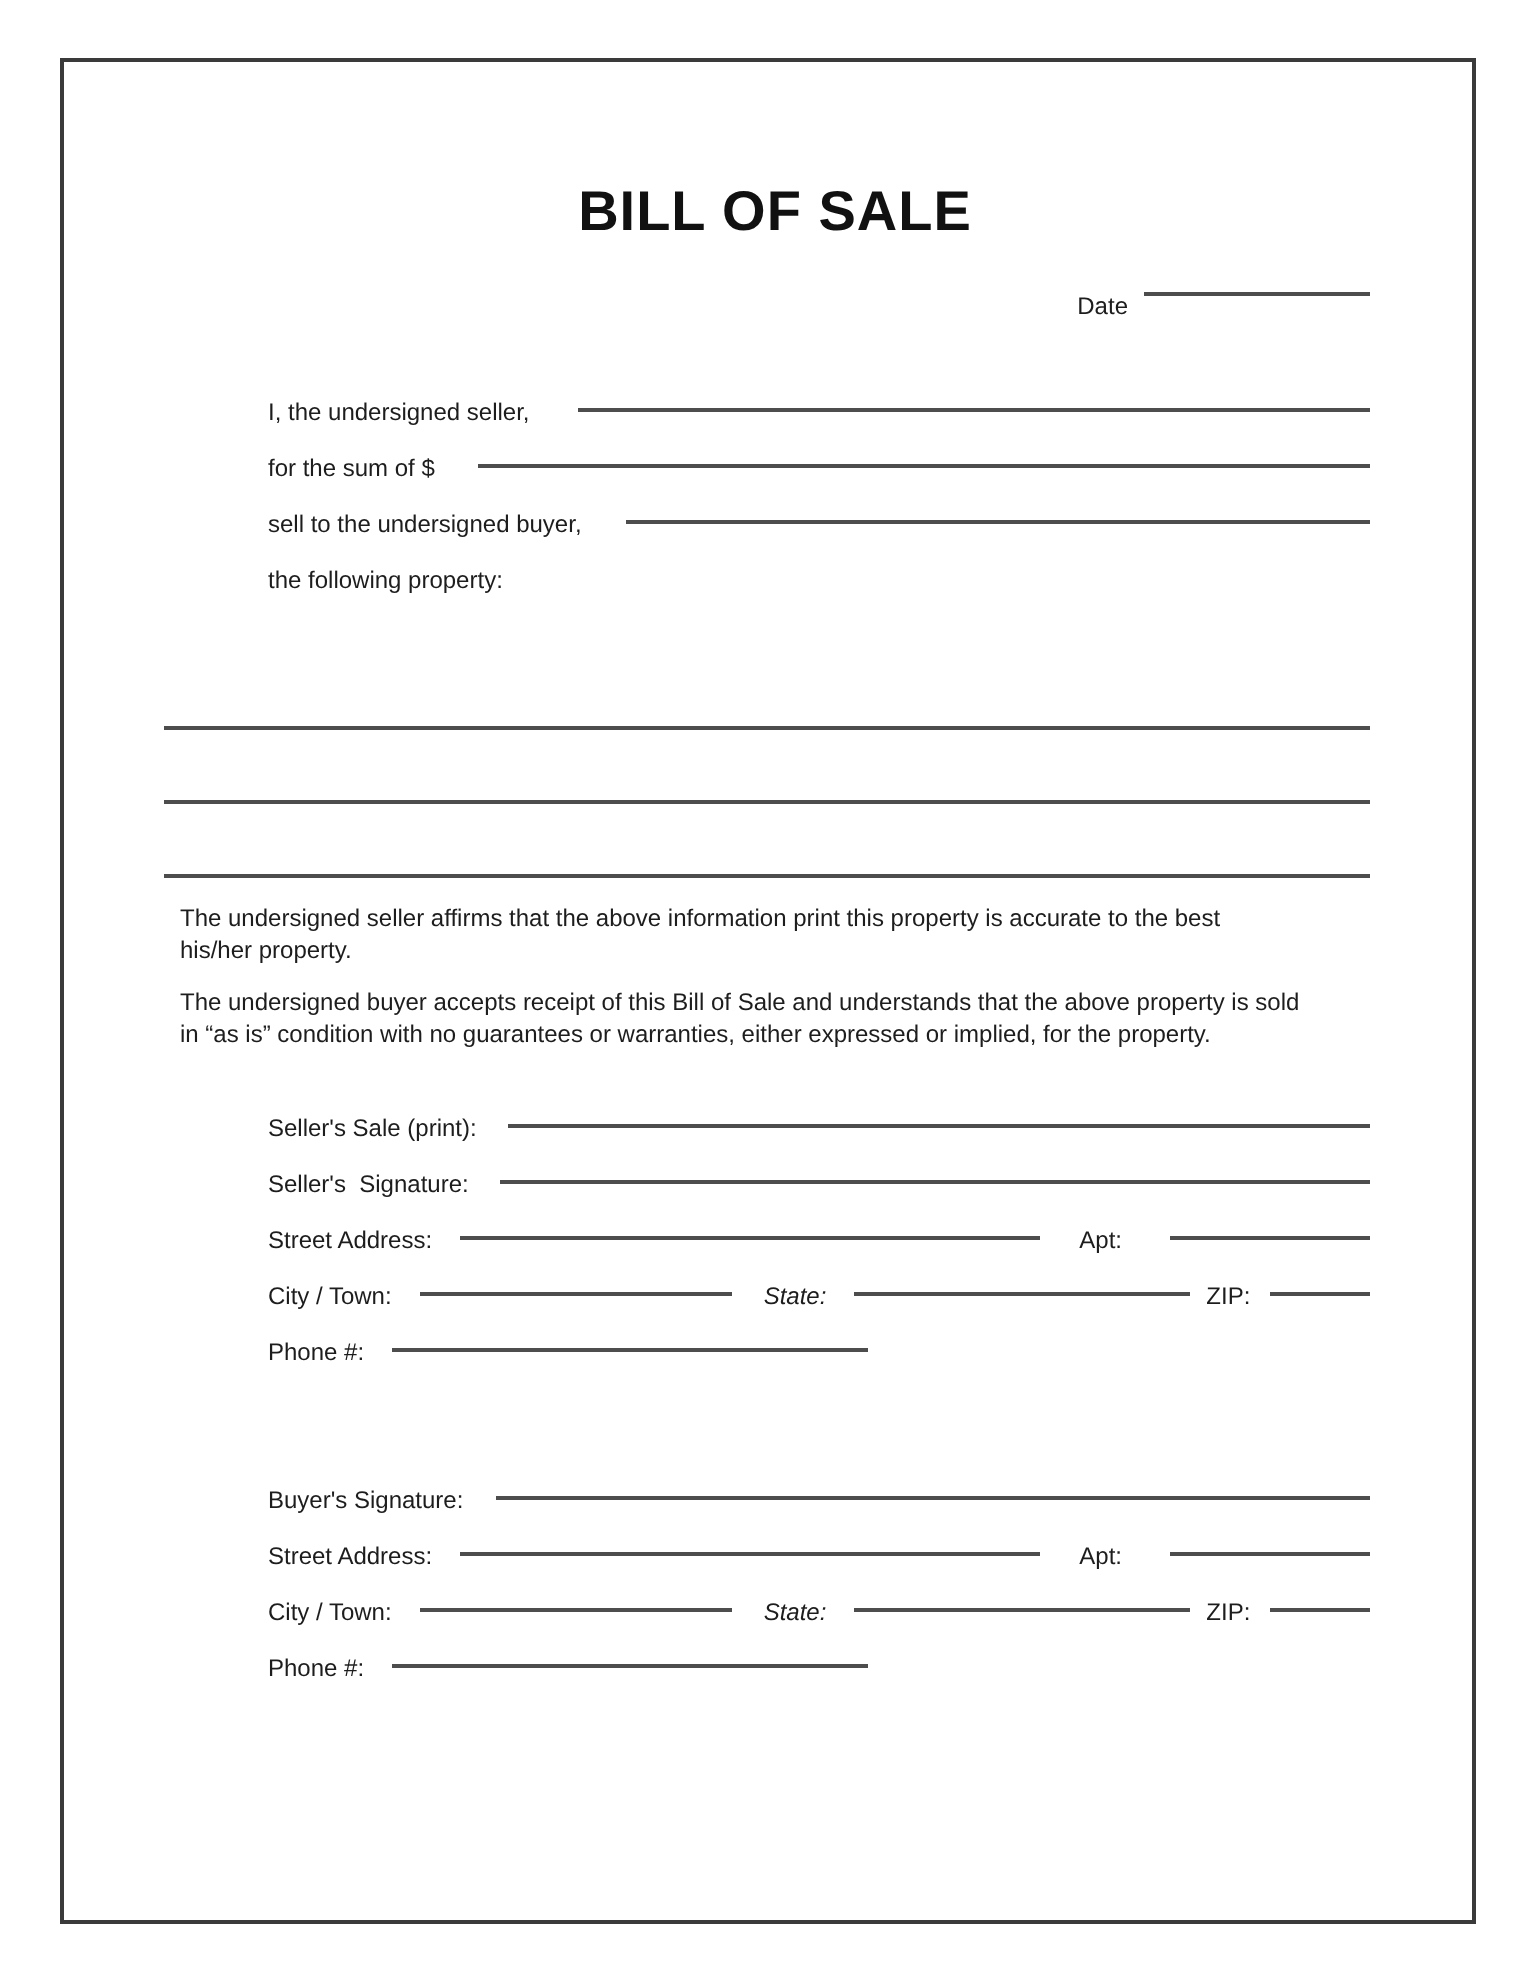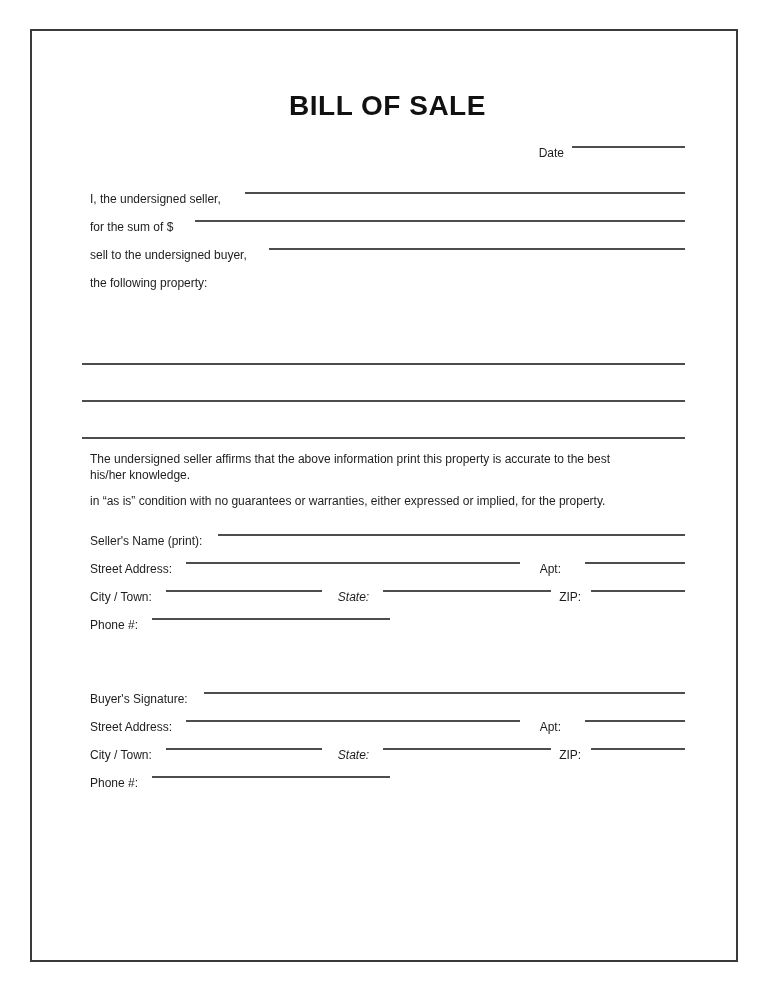--- a/index.html
+++ b/index.html
@@ -34,22 +34,23 @@
   }
   .date-row {
     display: flex;
     justify-content: flex-end;
     height: 20px;
     margin-top: 24px;
   }
   .intro { margin-top: 26px; }
   .frow {
     display: flex;
-    align-items: flex-start;
+    align-items: center;
     height: 28px;
+    margin-left: 44px;
   }
   .lbl {
     font-size: 12px;
     line-height: 15px;
     white-space: pre;
     flex: 0 0 auto;
   }
   .fill {
     flex: 1 1 auto;
     min-width: 0;
@@ -117,30 +118,35 @@
     </div>
 
     <div class="prop-lines">
       <div class="prop-line"></div>
       <div class="prop-line"></div>
       <div class="prop-line"></div>
     </div>
 
     <p class="para para1">
       <span class="pline" style="display:block">The undersigned seller affirms that the above information print this property is accurate to the best</span>
-      <span class="pline" style="display:block">his/her knowledge.</span>
+      <span class="pline" style="display:block">his/her property.</span>
     </p>
 
     <p class="para para2">
+      <span class="pline" style="display:block">The undersigned buyer accepts receipt of this Bill of Sale and understands that the above property is sold</span>
       <span class="pline" style="display:block">in “as is” condition with no guarantees or warranties, either expressed or implied, for the property.</span>
     </p>
 
     <div class="party seller">
       <div class="frow">
-        <span class="lbl">Seller's Name (print):</span>
+        <span class="lbl">Seller's Sale (print):</span>
+        <span class="fill ml16"></span>
+      </div>
+      <div class="frow">
+        <span class="lbl">Seller's  Signature:</span>
         <span class="fill ml16"></span>
       </div>
       <div class="frow">
         <span class="lbl">Street Address:</span>
         <span class="fill ml14"></span>
         <span class="lbl ml20">Apt:</span>
         <span class="fill fw100 ml24"></span>
       </div>
       <div class="frow">
         <span class="lbl">City / Town:</span>

